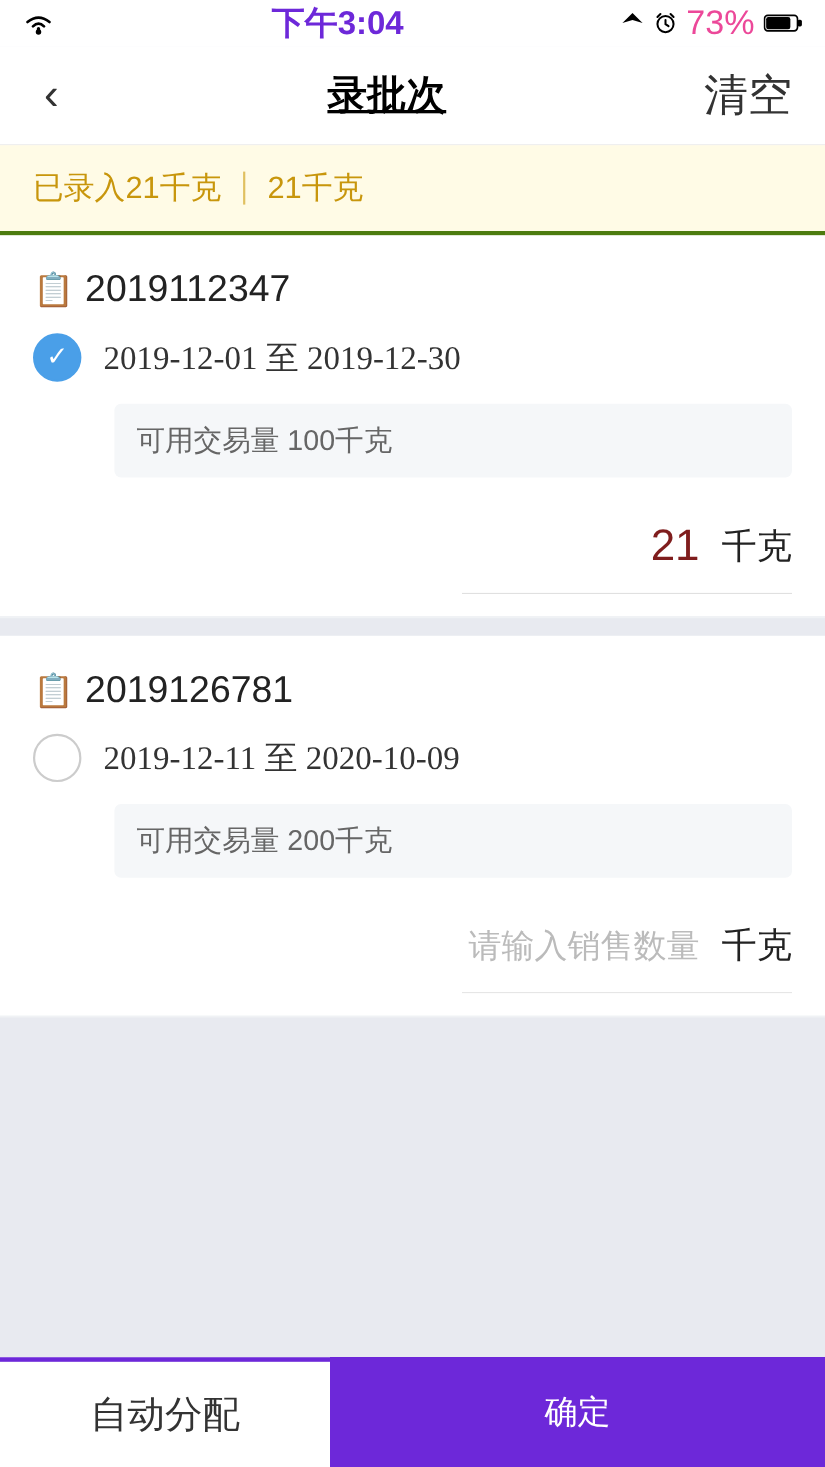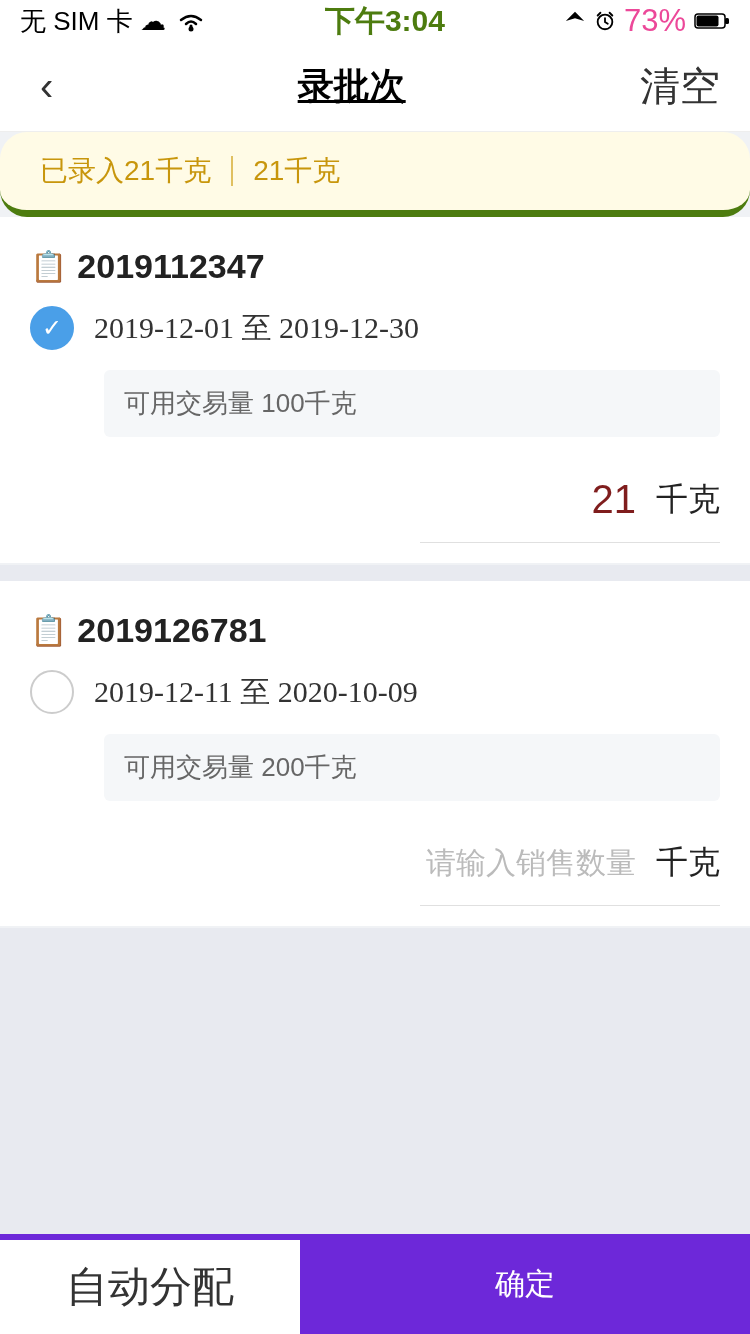--- a/index.html
+++ b/index.html
@@ -27,21 +27,21 @@
     .status-left {
       display: flex;
       align-items: center;
       gap: 10px;
       font-size: 26px;
       color: #000;
     }
     .status-center {
       font-size: 30px;
       font-weight: 600;
-      color: #4d7c0f;
+      color: #6d28d9;
     }
     .status-right {
       display: flex;
       align-items: center;
       gap: 8px;
       font-size: 31px;
       color: #ec4899;
     }
 
     
@@ -70,26 +70,25 @@
     .nav-clear {
       font-size: 40px;
       color: #333;
       cursor: pointer;
     }
 
     
     .summary-banner {
       width: 750px;
       background: #fffbe6;
-      padding: 20px 40px;
+      padding: 20px 30px;
       display: flex;
       align-items: center;
       gap: 20px;
-      border-bottom: 7px solid #4d7c0f;
-      border-radius: 27px;
+      border-bottom: 4px solid #4d7c0f;
     }
     .summary-text {
       font-size: 28px;
       color: #c8960c;
     }
     .summary-divider {
       width: 2px;
       height: 30px;
       background: #e0c060;
     }
@@ -104,21 +103,21 @@
       align-items: center;
       padding: 30px 30px 10px 30px;
       gap: 10px;
     }
     .batch-id-icon {
       color: #666;
       font-size: 30px;
     }
     .batch-id {
       font-size: 34px;
-      font-weight: 700;
+      font-weight: 400;
       color: #222;
     }
     .batch-date-row {
       display: flex;
       align-items: center;
       padding: 10px 30px 10px 30px;
       gap: 20px;
     }
     .radio-circle {
       width: 44px;
@@ -226,40 +225,39 @@
       bottom: 0;
       left: 0;
       width: 750px;
       height: 100px;
       display: flex;
     }
     .btn-auto {
       flex: 1;
       background: #fff;
       border: none;
-      font-size: 42px;
+      font-size: 34px;
       color: #333;
       cursor: pointer;
-      border-top: 6px solid #6d28d9;
+      border-top: 4px solid #6d28d9;
     }
     .btn-confirm {
       flex: 1.5;
       background: #6d28d9;
       border: none;
       font-size: 30px;
       color: #fff;
       cursor: pointer;
     }
   </style>
 </head>
 <body>
 
 <div class="status-bar">
   <div class="status-left">
-    <span>无 SIM 卡  ☁</span>
     <svg width="30" height="22" viewBox="0 0 30 22">
       <path d="M15 18 Q15 14 15 18" stroke="#000" stroke-width="3" fill="none"></path>
       <path d="M10 14 Q15 9 20 14" stroke="#000" stroke-width="2.5" fill="none" stroke-linecap="round"></path>
       <path d="M5 10 Q15 2 25 10" stroke="#000" stroke-width="2.5" fill="none" stroke-linecap="round"></path>
       <circle cx="15" cy="19" r="2.5" fill="#000"></circle>
     </svg>
   </div>
   <div class="status-center">下午3:04</div>
   <div class="status-right">
     <svg width="22" height="22" viewBox="0 0 24 24">

